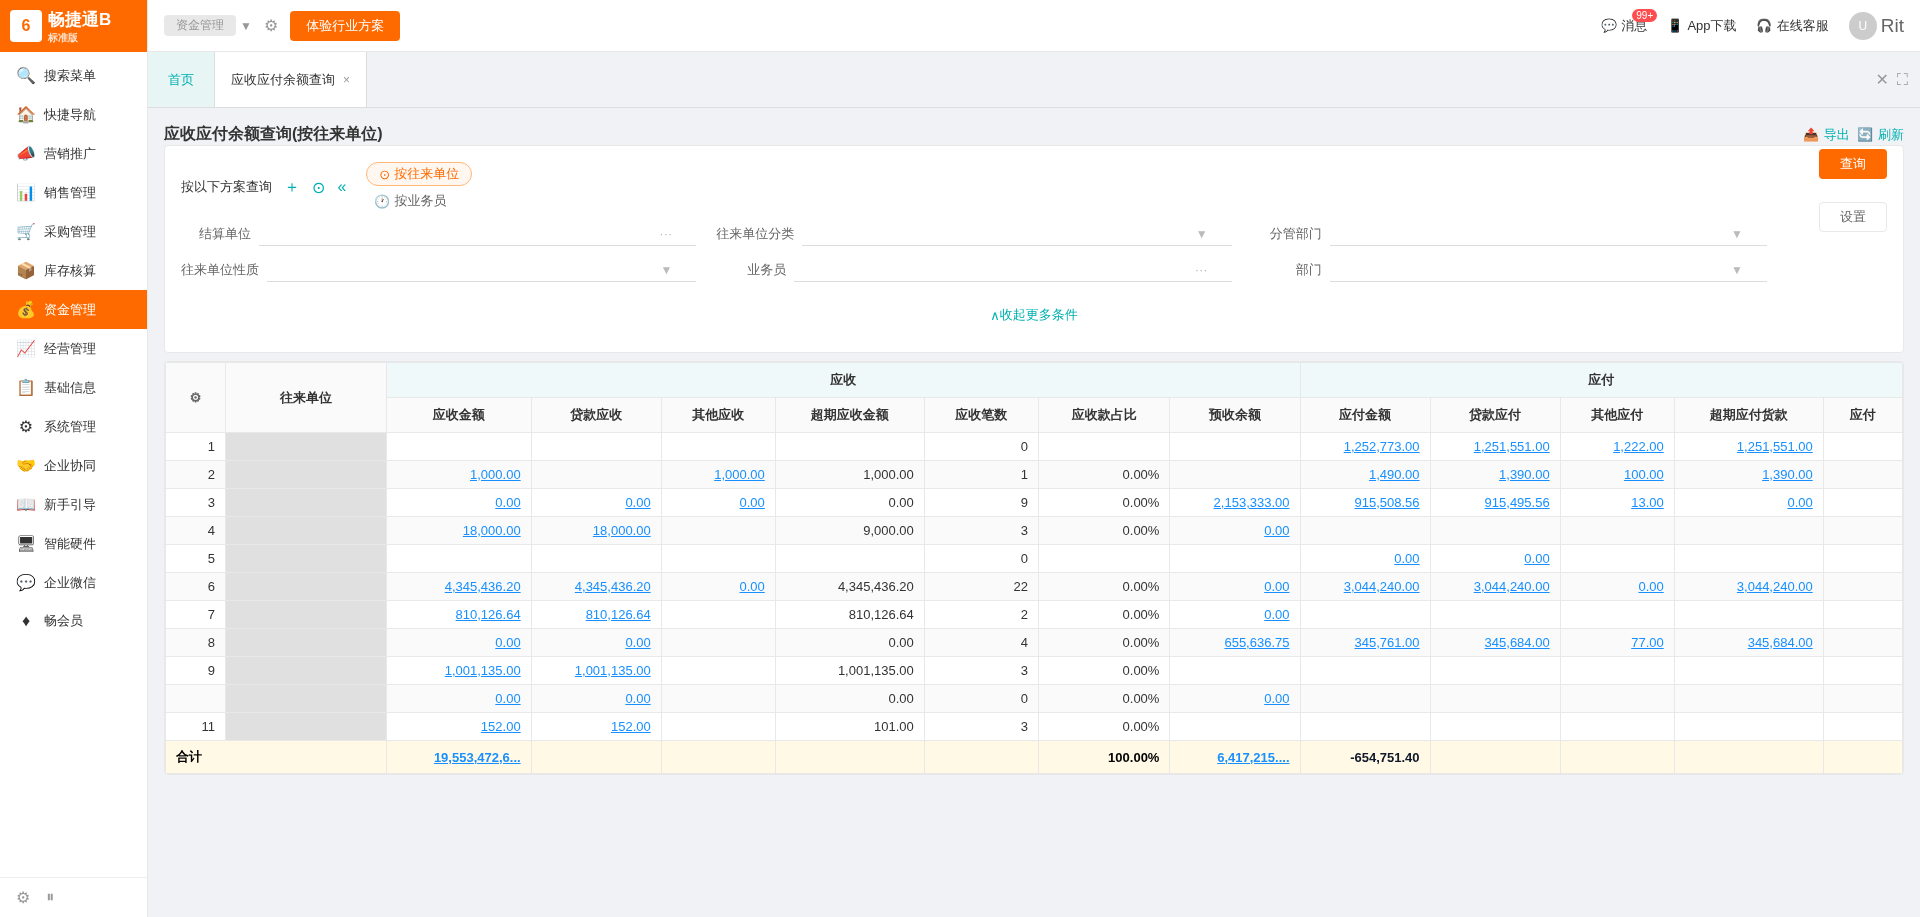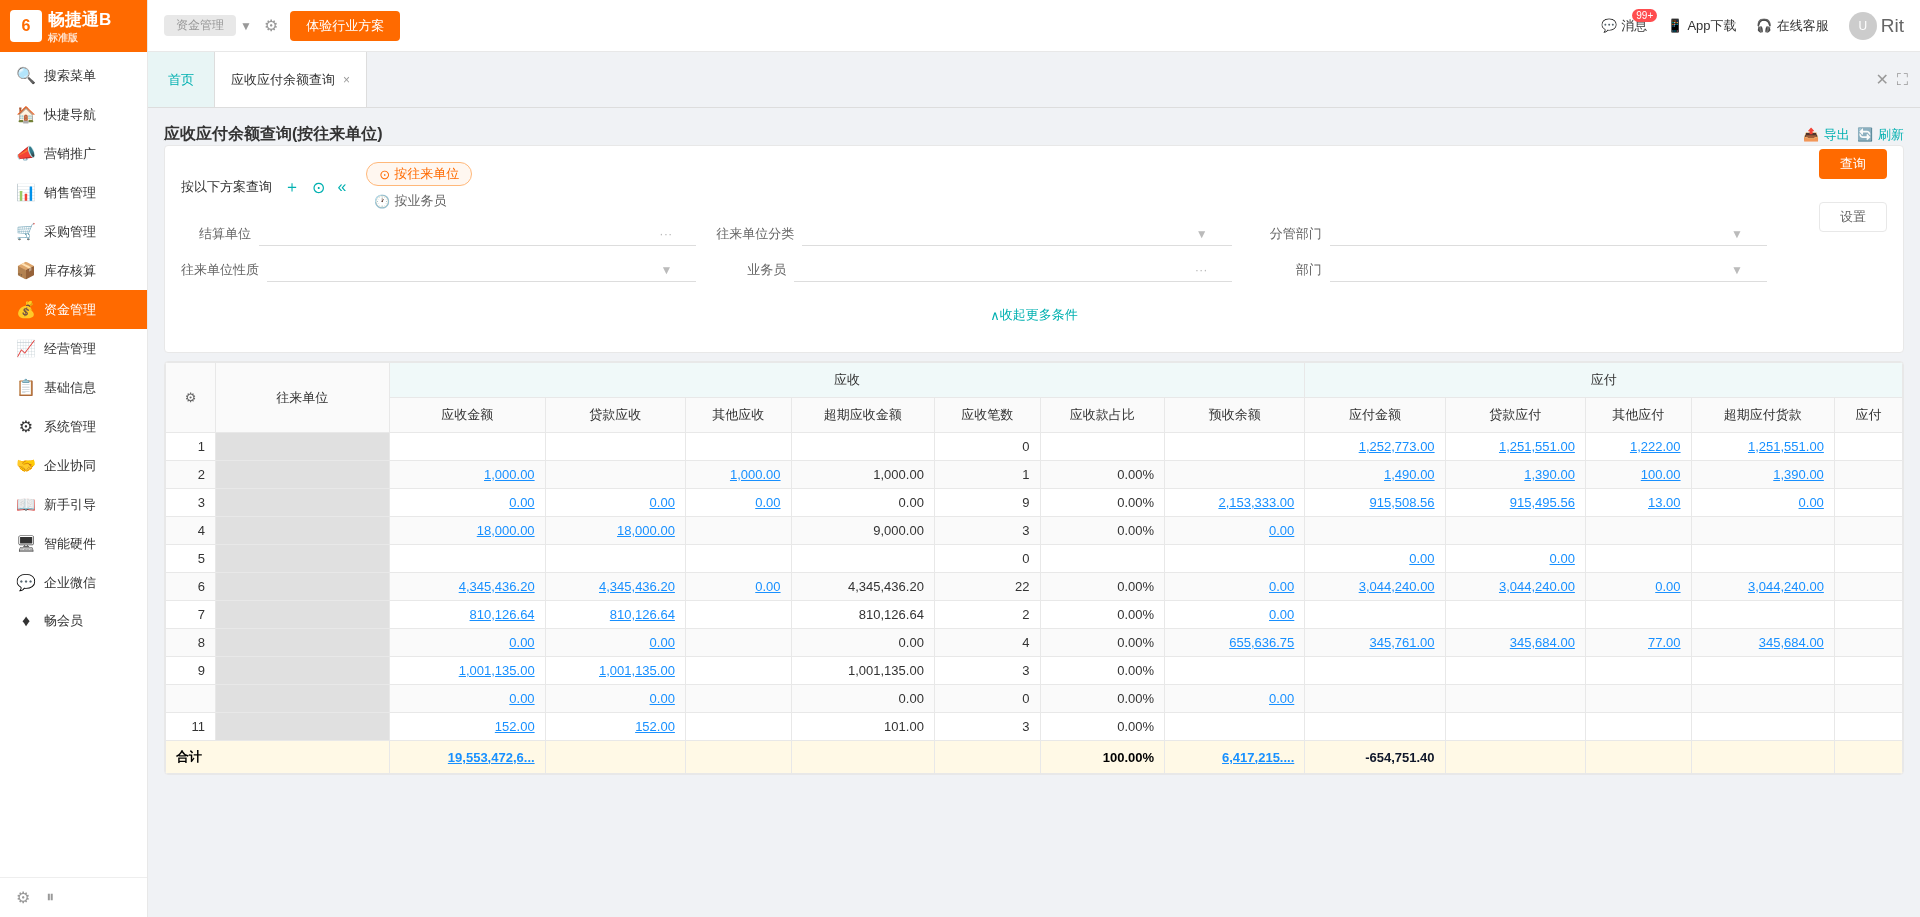--- a/index.html
+++ b/index.html
@@ -172,24 +172,24 @@
       overflow: auto;
     }
     table {
       width: 100%;
       border-collapse: collapse;
       font-size: 12px;
     }
     thead tr th {
       background: #fafafa;
       border: 1px solid #e8e8e8;
-      padding: 8px 10px;
+      padding: 8px 16px;
       text-align: center;
       color: #333;
-      font-weight: normal;
+      font-weight: bold;
       white-space: nowrap;
     }
     thead .group-header {
       background: #f0f9f9;
     }
     tbody tr td {
       border: 1px solid #e8e8e8;
       padding: 6px 10px;
       text-align: center;
       color: #333;

